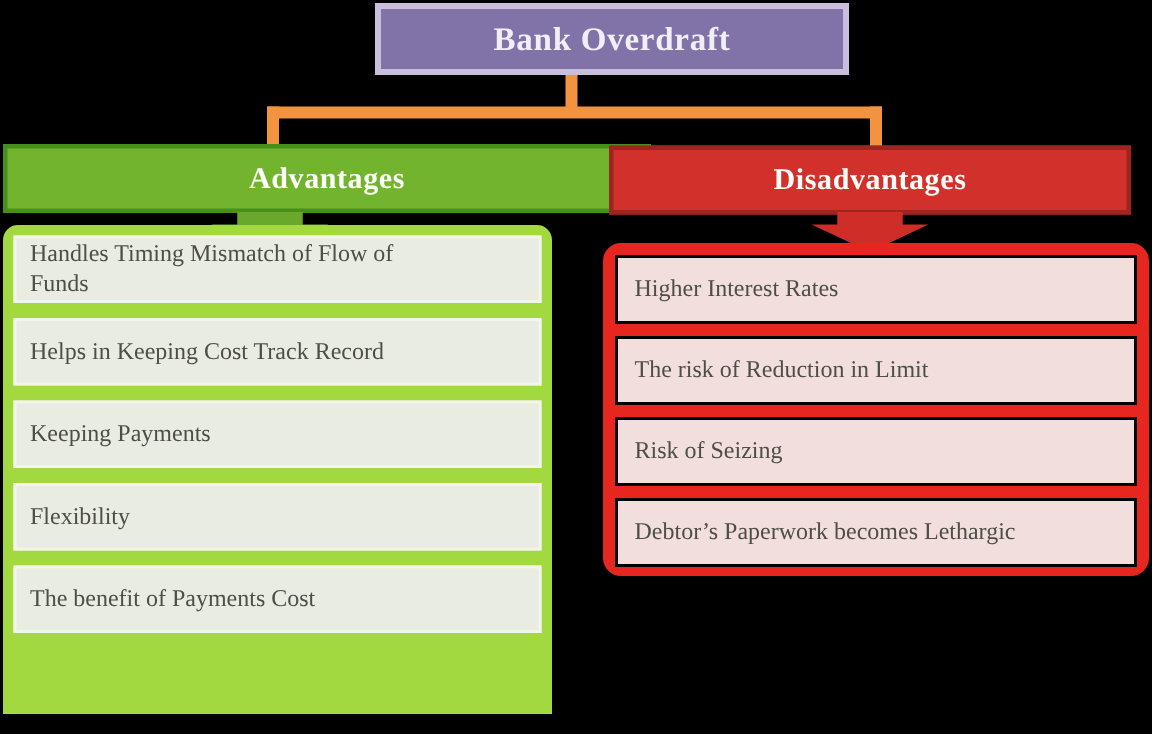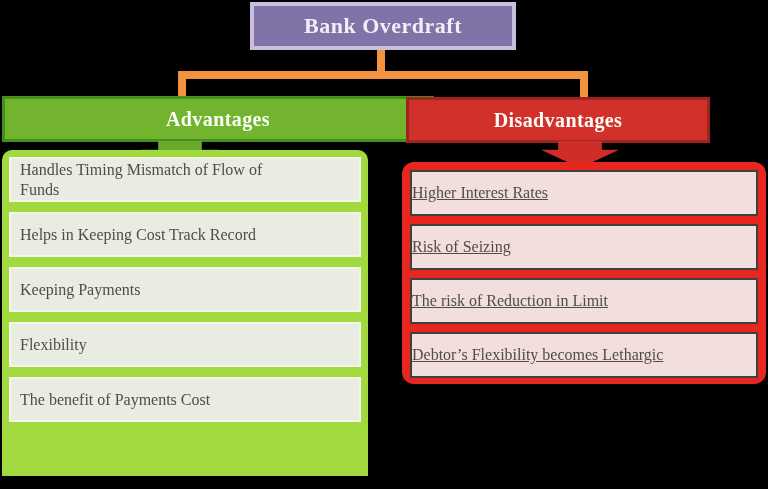--- a/index.html
+++ b/index.html
@@ -5,41 +5,41 @@
   html,body{margin:0;padding:0;}
   body{
     width:768px;height:489px;position:relative;overflow:hidden;
     background:#000;
     font-family:"Liberation Serif","DejaVu Serif",serif;
   }
   .abs{position:absolute;box-sizing:border-box;}
 
   
   #title-box{
-    left:250px;top:2px;width:266px;height:48px;
+    left:250px;top:2px;width:316px;height:48px;
     background:var(--purple);border:4px solid var(--purple-border);
     display:flex;align-items:center;justify-content:center;
     color:#f2eef7;font-size:22px;font-weight:bold;letter-spacing:.5px;
   }
 
   
   .conn{position:absolute;background:var(--orange);}
   #conn-stub{left:377px;top:50px;width:8px;height:22px;}
   #conn-h{left:178px;top:71px;width:410px;height:8px;}
   #conn-left{left:178px;top:71px;width:8px;height:27px;}
   #conn-right{left:580px;top:71px;width:8px;height:27px;}
 
   
   .col-header{
     display:flex;align-items:center;justify-content:center;
     color:#fdfdfa;font-size:20px;font-weight:bold;letter-spacing:.4px;
   }
   #adv-header{left:2px;top:96px;width:432px;height:46px;
     background:var(--green);border:3px solid var(--green-dark);}
-  #dis-header{left:406px;top:97px;width:304px;height:46px;
+  #dis-header{left:406px;top:97px;width:348px;height:46px;
     background:var(--red);border:3px solid var(--red-dark);}
 
   
   .down-arrow{
     width:78px;height:27px;
     clip-path:polygon(22% 0,78% 0,78% 32%,100% 32%,50% 100%,0 32%,22% 32%);
   }
   #adv-arrow{left:141px;top:141px;background:var(--green-arrow);}
   #dis-arrow{left:541px;top:141px;background:var(--red-arrow);}
 
@@ -56,23 +56,23 @@
     color:#4e4e47;font-size:16px;line-height:20px;
   }
 
   
   #dis-panel{
     left:402px;top:162px;width:364px;height:222px;
     background:var(--red-bright);border-radius:12px;
     padding:8px;display:flex;flex-direction:column;gap:8px;
   }
   #dis-panel .list-item{
-    flex:0 0 46px;background:var(--red-item);border:2px solid #404040;
+    flex:0 0 46px;background:var(--red-item);border:2px solid #000000;
     box-sizing:border-box;display:flex;align-items:center;
-    color:#4e4e47;font-size:16px;line-height:20px;text-decoration:underline;
+    padding-left:11px;color:#4e4e47;font-size:16px;line-height:20px;
   }
 </style>
 </head>
 <body>
 
 <div class="abs" id="title-box">
   <span>Bank Overdraft</span>
 </div>
 
 <div class="conn" id="conn-stub"></div>
@@ -93,16 +93,16 @@
 <div class="abs" id="adv-panel">
     <div class="list-item">Handles Timing Mismatch of Flow of Funds</div>
     <div class="list-item">Helps in Keeping Cost Track Record</div>
     <div class="list-item">Keeping Payments</div>
     <div class="list-item">Flexibility</div>
     <div class="list-item">The benefit of Payments Cost</div>
   </div>
 
 <div class="abs" id="dis-panel">
     <div class="list-item">Higher Interest Rates</div>
+    <div class="list-item">The risk of Reduction in Limit</div>
     <div class="list-item">Risk of Seizing</div>
-    <div class="list-item">The risk of Reduction in Limit</div>
-    <div class="list-item">Debtor’s Flexibility becomes Lethargic</div>
+    <div class="list-item">Debtor’s Paperwork becomes Lethargic</div>
   </div>
 
 </body></html>

